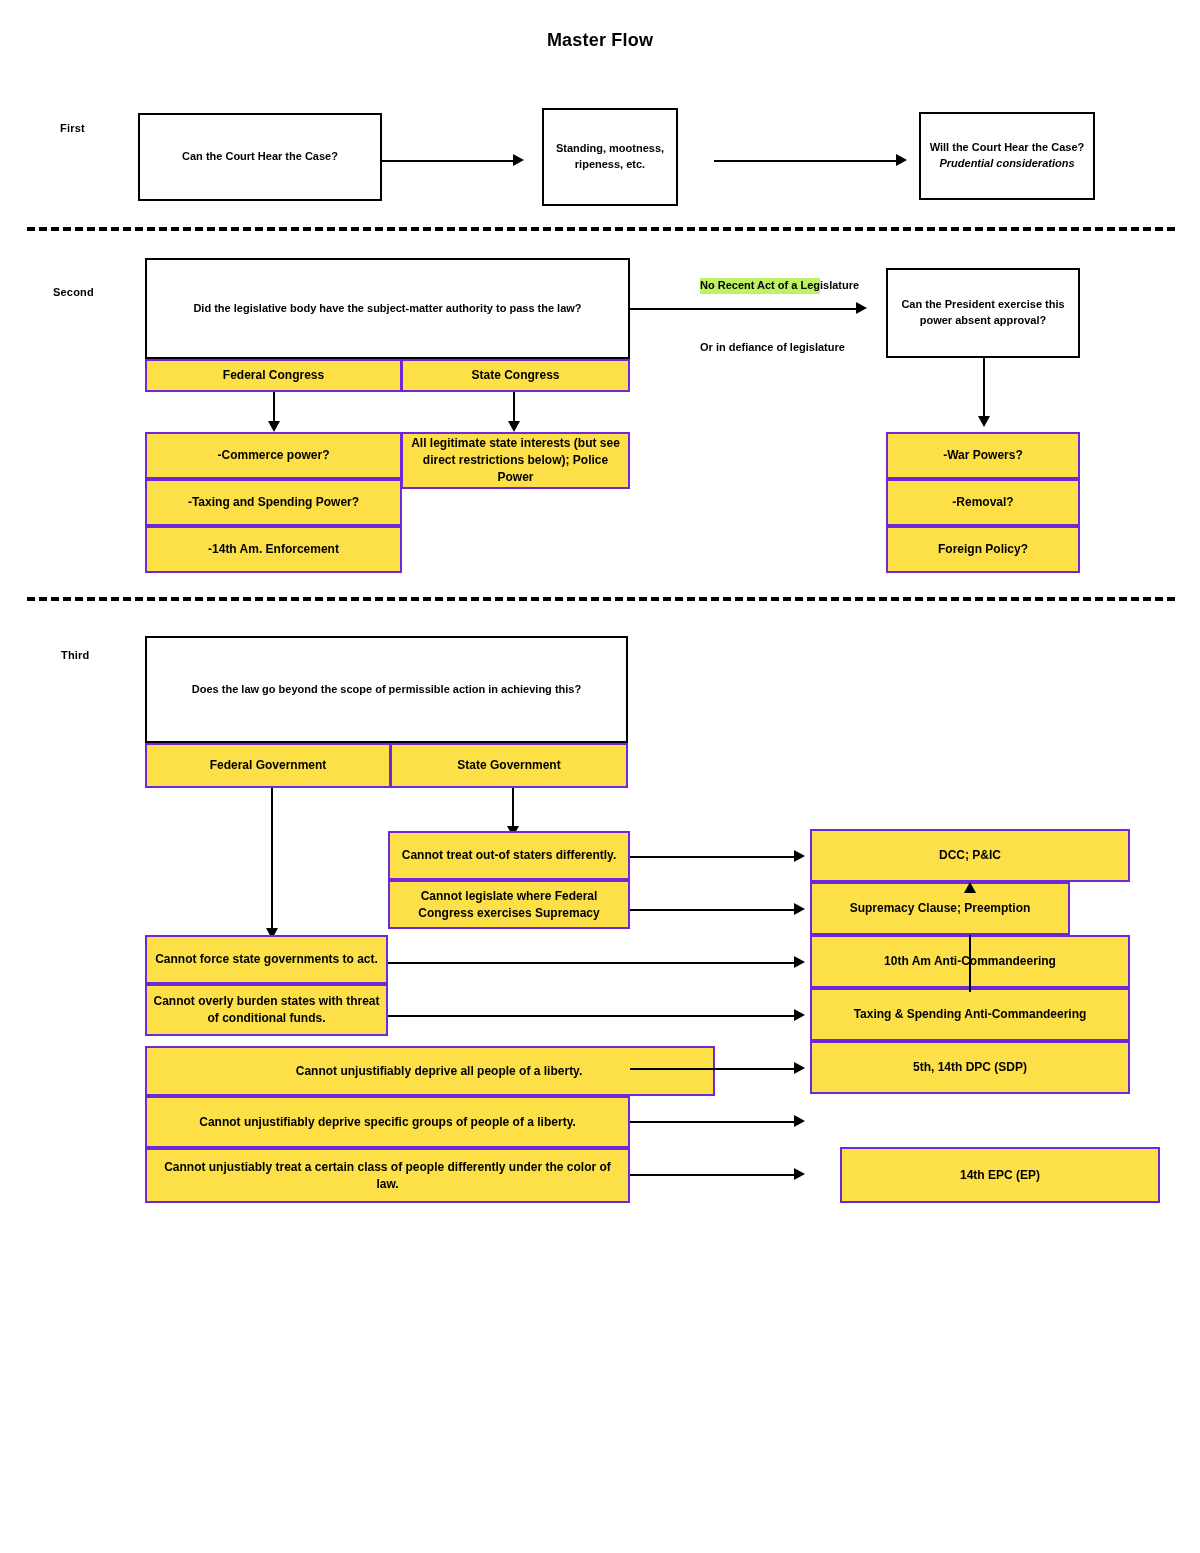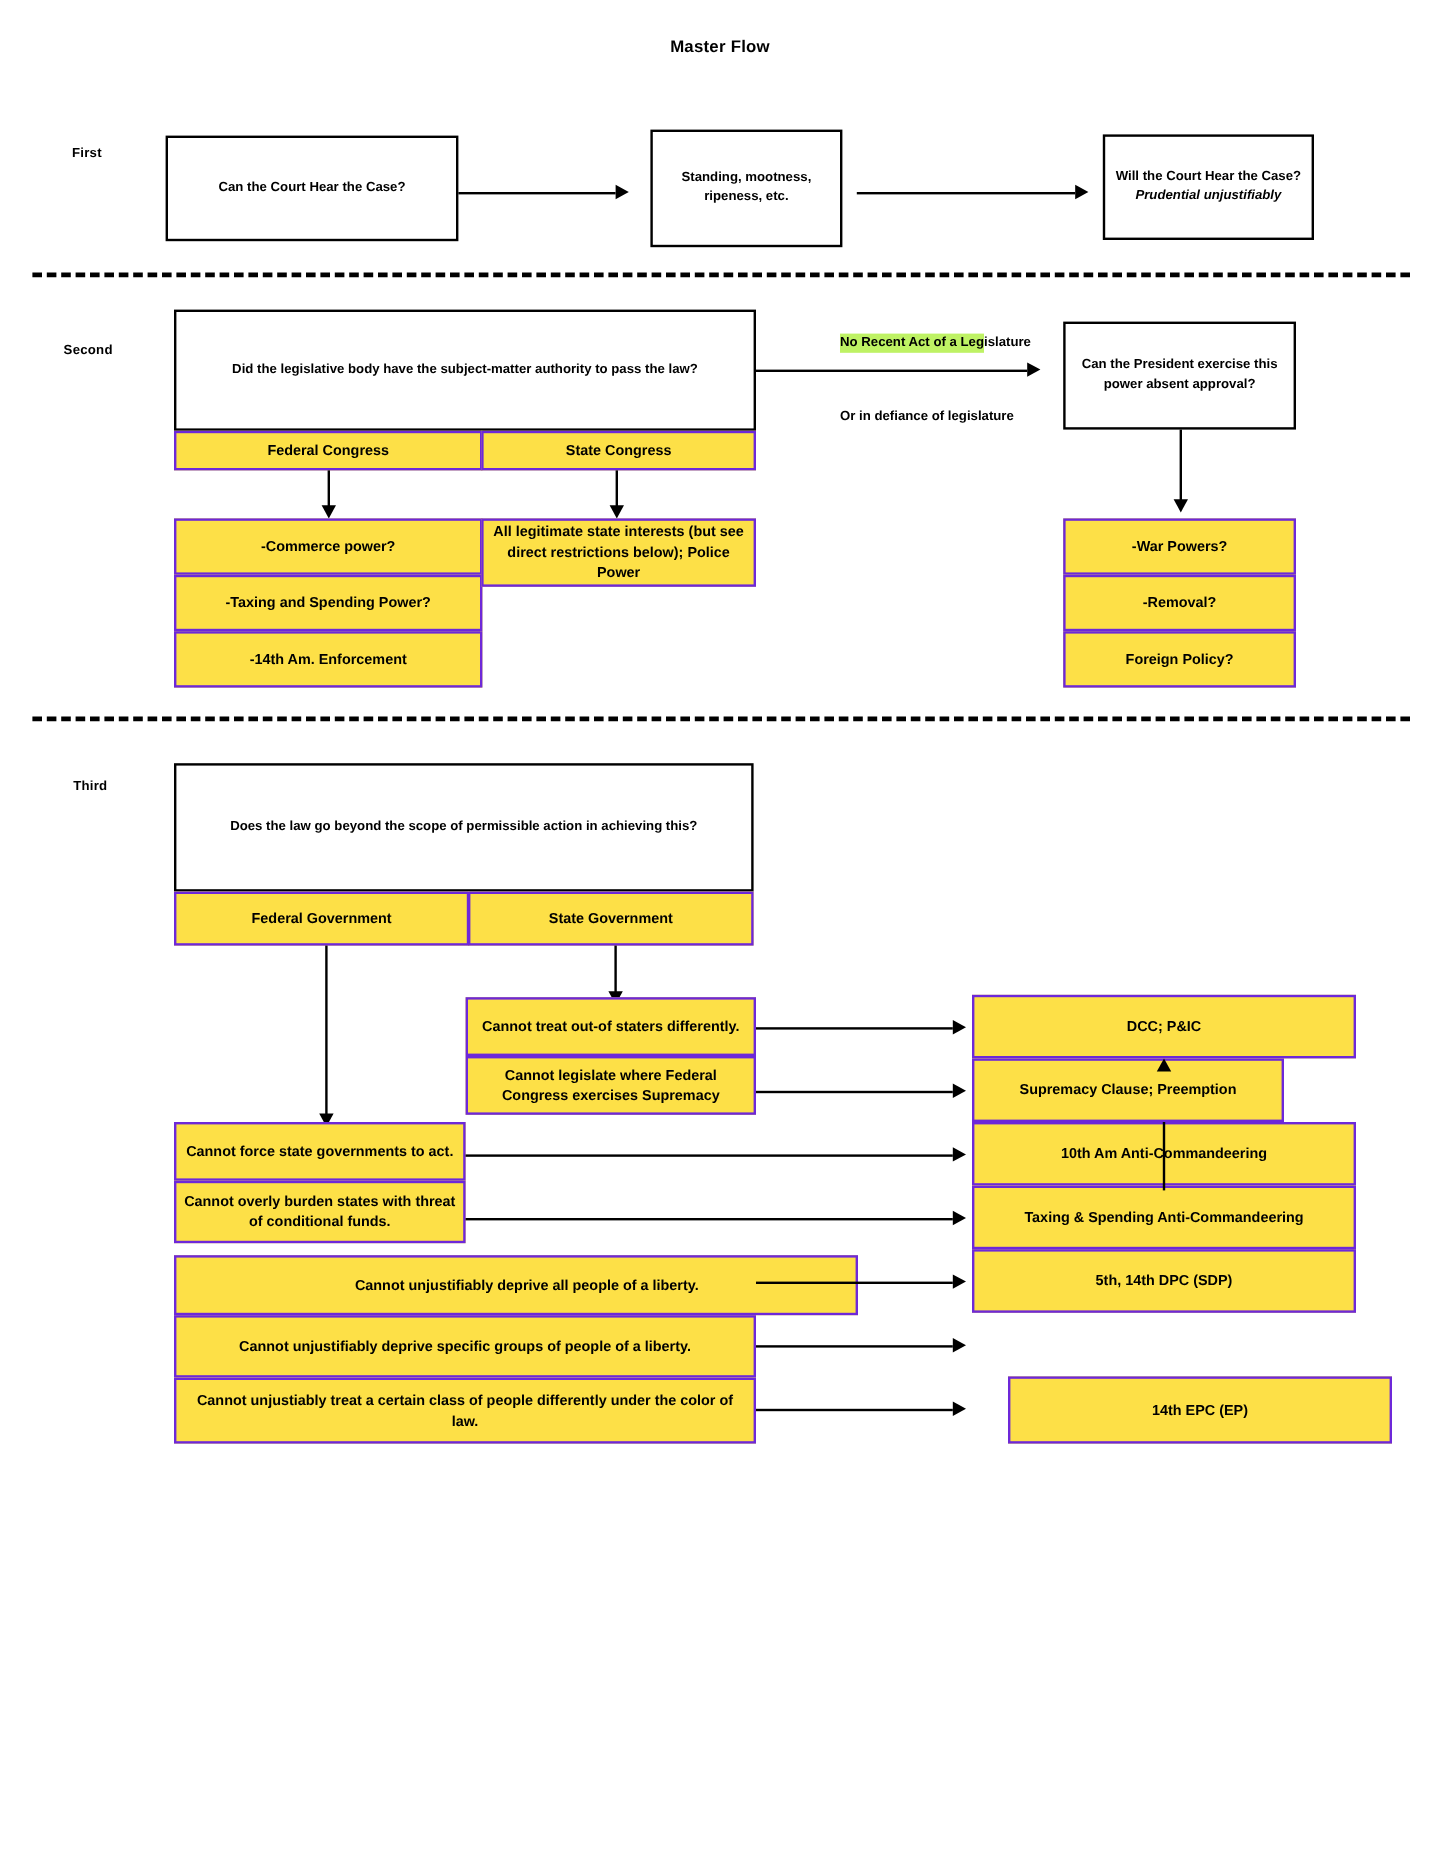--- a/index.html
+++ b/index.html
@@ -18,21 +18,21 @@
     background: #ffffff;
     overflow: hidden;
   }
   
   .title {
     position: absolute;
     left: 0;
     top: 30px;
     width: 1200px;
     text-align: center;
-    font-size: 14px;
+    font-size: 18px;
     font-weight: bold;
     letter-spacing: 0.2px;
   }
   
   .stage-label {
     position: absolute;
     font-size: 11px;
     font-weight: bold;
     letter-spacing: 0.2px;
     white-space: nowrap;
@@ -129,28 +129,28 @@
 
   <div class="title">Master Flow</div>
 
   <div class="stage-label" style="left:60px; top:122px;">First</div>
 
   <div class="box" style="left:138px; top:113px; width:244px; height:88px;">Can the Court Hear the Case?</div>
 
   <div class="hline" style="left:382px; top:160px; width:131px;"></div>
   <div class="arrow-r" style="left:513px; top:154px;"></div>
 
-  <div class="box" style="left:542px; top:108px; width:160px; height:98px;">Standing, mootness, ripeness, etc.</div>
+  <div class="box" style="left:542px; top:108px; width:136px; height:98px;">Standing, mootness, ripeness, etc.</div>
 
   <div class="hline" style="left:714px; top:160px; width:182px;"></div>
   <div class="arrow-r" style="left:896px; top:154px;"></div>
 
   <div class="box" style="left:919px; top:112px; width:176px; height:88px; flex-direction:column;">
     <span class="lines">Will the Court Hear the Case?</span>
-    <span class="ital">Prudential unjustifiably</span>
+    <span class="ital">Prudential considerations</span>
   </div>
 
   <div class="divider" style="left:27px; top:227px; width:1148px;"></div>
 
   <div class="stage-label" style="left:53px; top:286px;">Second</div>
 
   <div class="box" style="left:145px; top:258px; width:485px; height:101px;">Did the legislative body have the subject-matter authority to pass the law?</div>
   <div class="cell" style="left:145px; top:359px; width:257px; height:33px;">Federal Congress</div>
   <div class="cell" style="left:401px; top:359px; width:229px; height:33px;">State Congress</div>
 

